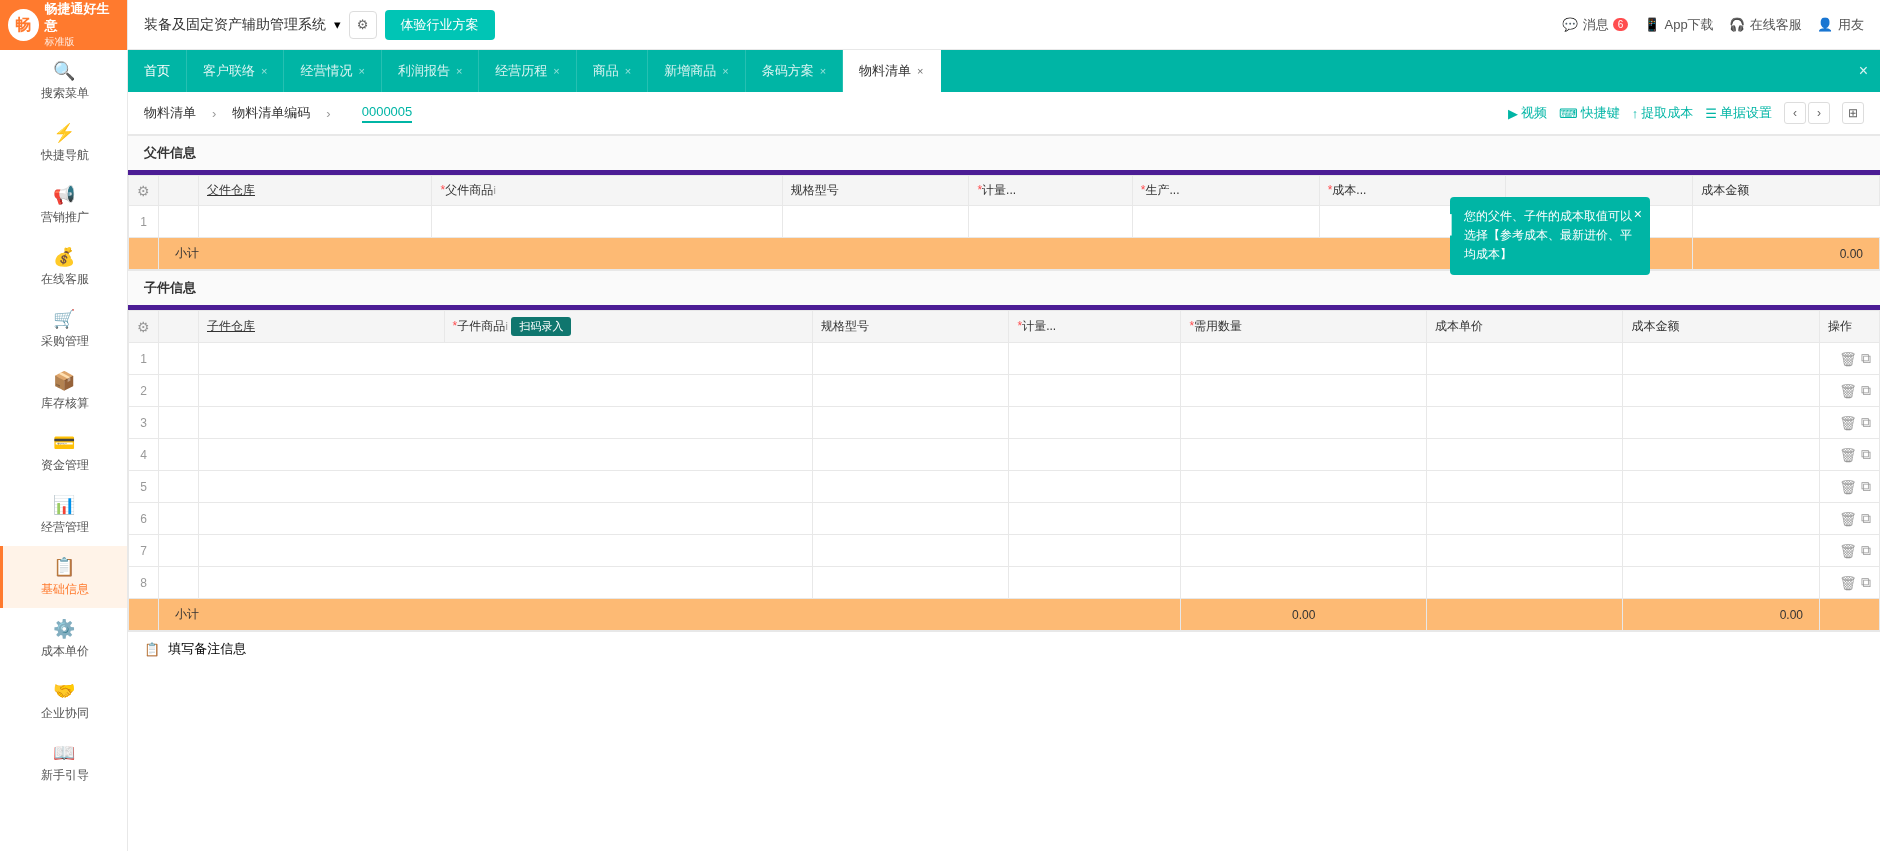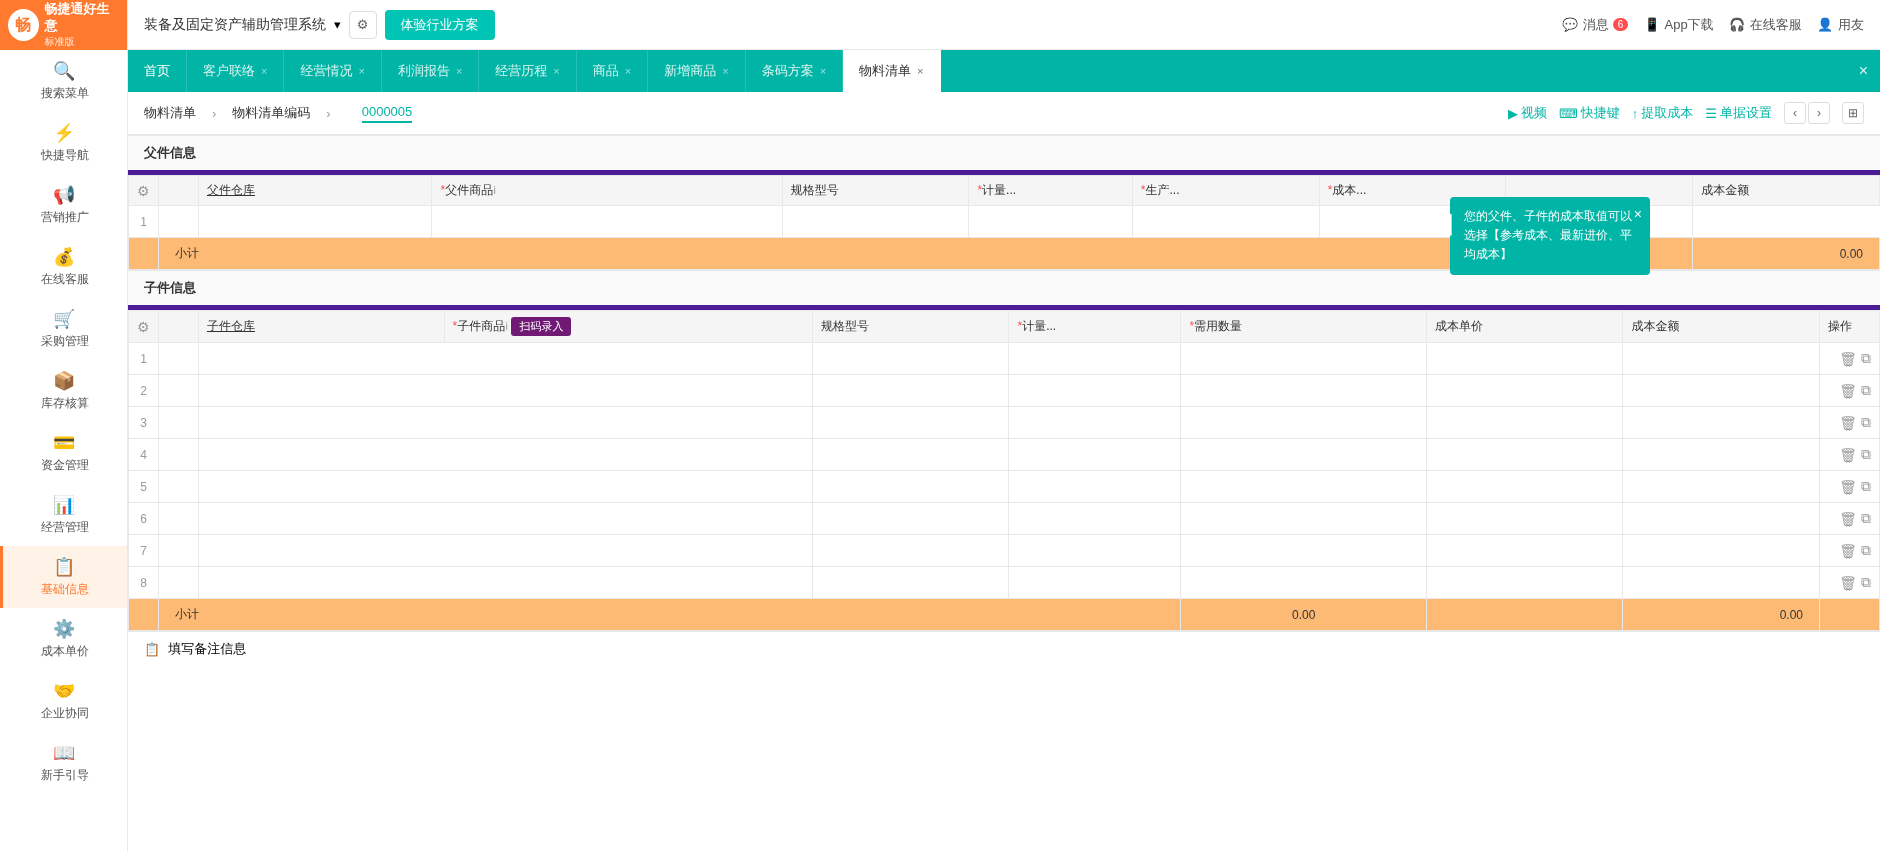--- a/index.html
+++ b/index.html
@@ -54,21 +54,21 @@
     .section { margin: 0; }
     .section-title { font-size: 13px; font-weight: bold; color: #333; padding: 8px 16px; background: #fafafa; border-bottom: 5px solid #4c1d95; border-top: 1px solid #e8e8e8; }
 
     
     .data-table { width: 100%; border-collapse: collapse; font-size: 12px; }
     .data-table th { background: #f5f5f5; border: 1px solid #e8e8e8; padding: 6px 8px; text-align: left; white-space: nowrap; font-weight: normal; color: #333; }
     .data-table td { border: 1px solid #e8e8e8; padding: 4px 8px; height: 32px; background: #fff; }
     .data-table tr.subtotal td { background: #fdba74; font-weight: normal; color: #333; }
     .data-table .row-num { color: #999; text-align: center; width: 30px; }
     .data-table .subtotal-label { color: #333; padding-left: 16px; }
-    .scan-btn { background: #701a75; color: #fff; border: none; border-radius: 3px; padding: 2px 8px; font-size: 11px; cursor: pointer; }
+    .scan-btn { background: #0f766e; color: #fff; border: none; border-radius: 3px; padding: 2px 8px; font-size: 11px; cursor: pointer; }
     .action-icons { display: flex; gap: 4px; align-items: center; justify-content: flex-end; }
     .action-icon { cursor: pointer; color: #999; font-size: 14px; }
 
     
     .tooltip-box { position: absolute; background: #00b5a5; color: #fff; padding: 10px 14px; border-radius: 4px; font-size: 12px; width: 200px; line-height: 1.6; top: 105px; right: 230px; z-index: 100; }
     .tooltip-box::before { content: '▏'; position: absolute; left: 0; top: 14px; color: #fff; font-size: 18px; }
     .tooltip-close { position: absolute; top: 6px; right: 8px; cursor: pointer; font-size: 14px; }
 
     
     .settings-icon { color: #999; cursor: pointer; font-size: 14px; }

